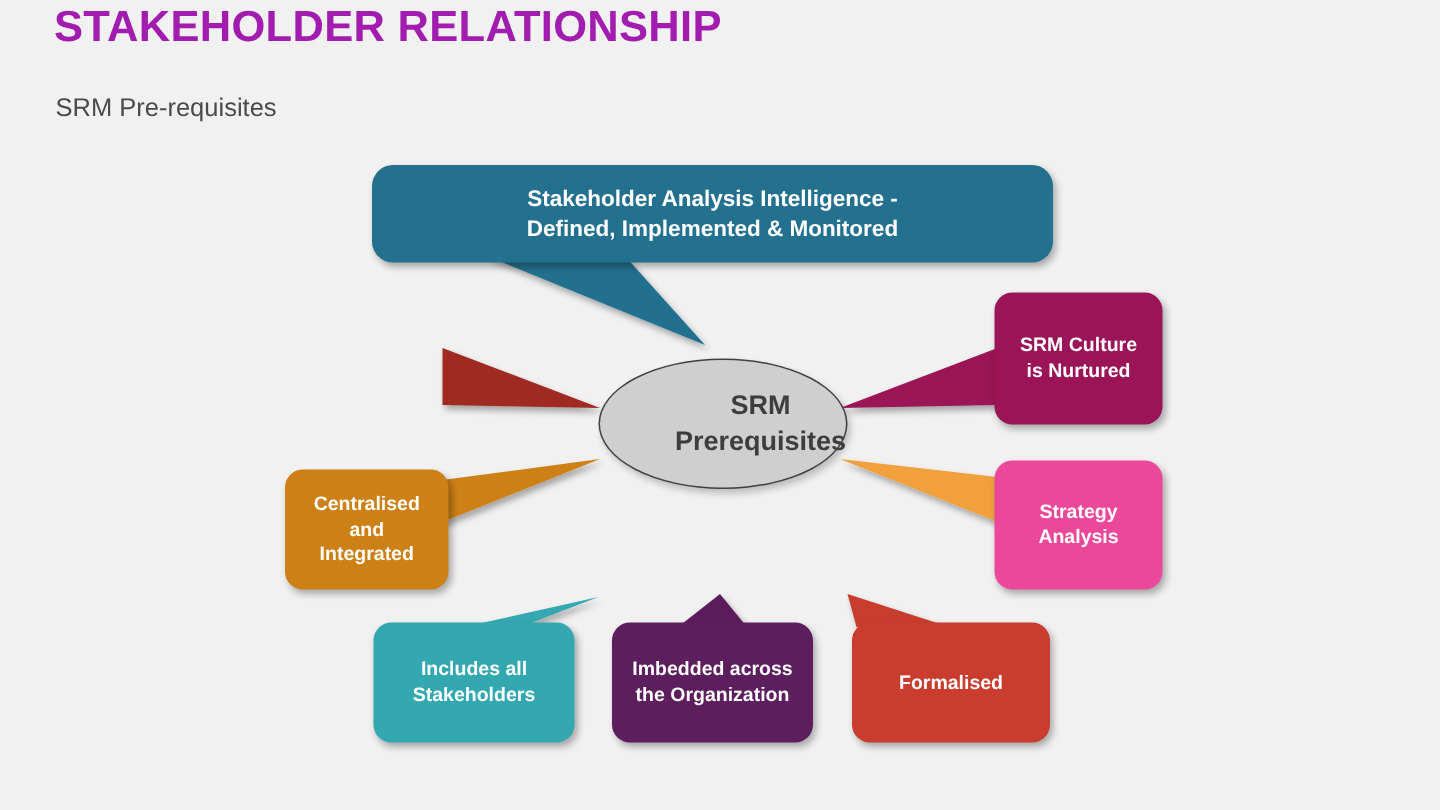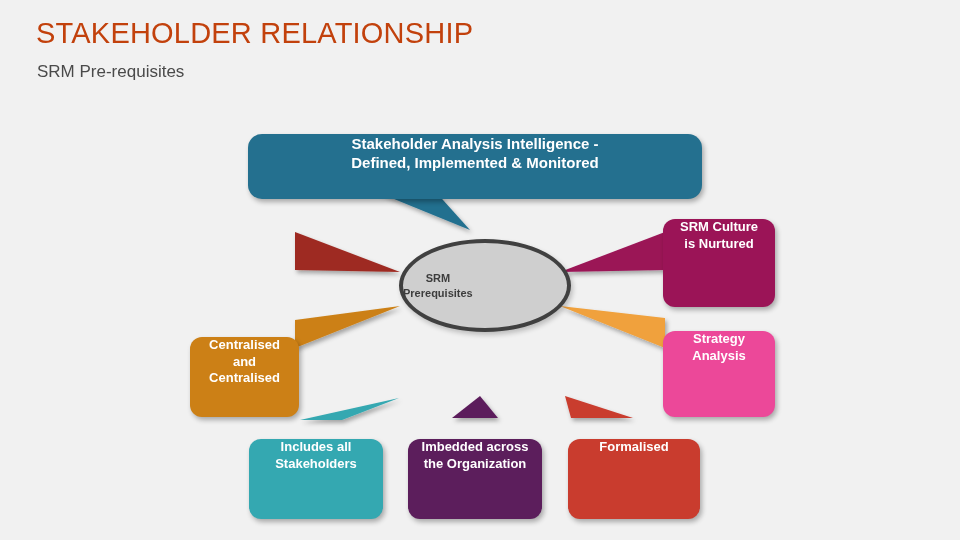--- a/index.html
+++ b/index.html
@@ -17,25 +17,25 @@
     position: relative;
     width: 960px;
     height: 540px;
     background: #f1f1f1;
   }
 
   
   #title {
     position: absolute;
     left: 36px;
-    top: 17px;
+    top: 2px;
     font-size: 29px;
-    font-weight: normal;
+    font-weight: bold;
     letter-spacing: 0.2px;
-    color: #c2410c;
+    color: #a21caf;
     text-transform: uppercase;
     white-space: nowrap;
   }
   #subtitle {
     position: absolute;
     left: 37px;
     top: 62px;
     font-size: 17px;
     color: #4a4a4a;
     white-space: nowrap;
@@ -56,48 +56,48 @@
     width: 960px;
     height: 540px;
   }
 
   
   .callout {
     position: absolute;
     box-sizing: border-box;
     border-radius: 12px;
     display: flex;
+    align-items: center;
     justify-content: center;
     text-align: center;
     color: #ffffff;
     font-weight: bold;
     line-height: 1.28;
-    padding: 0 8px;
+    padding: 16px 8px;
     box-shadow: 2px 3px 5px rgba(0,0,0,0.30);
-    margin-top: 24px;
   }
   .callout.small { font-size: 13px; }
   .callout.top   { font-size: 15px; border-radius: 14px; }
 
   
   #center-node {
     position: absolute;
     left: 399px;
     top: 239px;
     width: 164px;
     height: 85px;
     border-radius: 50%;
     background: #cfcfcf;
-    border: 4px solid #404040;
+    border: 1px solid #404040;
     display: flex;
     align-items: center;
-    justify-content: flex-start;
+    justify-content: flex-end;
     text-align: center;
     color: #3d3d3d;
-    font-size: 11px;
+    font-size: 18px;
     font-weight: bold;
     line-height: 1.3;
     box-shadow: 2px 3px 5px rgba(0,0,0,0.22);
   }
 </style>
 </head>
 <body>
 
 <div id="slide">
 
@@ -134,21 +134,21 @@
       <div>
         <div>Stakeholder Analysis Intelligence -</div>
         <div>Defined, Implemented &amp; Monitored</div>
       </div>
     </div>
 
 
     <div class="callout small" style="left:190px; top:313px; width:109px; height:80px; background:#cc8016;">
       <div>
         <div>Centralised and</div>
-        <div>Centralised</div>
+        <div>Integrated</div>
       </div>
     </div>
 
     <div class="callout small" style="left:249px; top:415px; width:134px; height:80px; background:#34a8b1;">
       <div>
         <div>Includes all</div>
         <div>Stakeholders</div>
       </div>
     </div>
 

